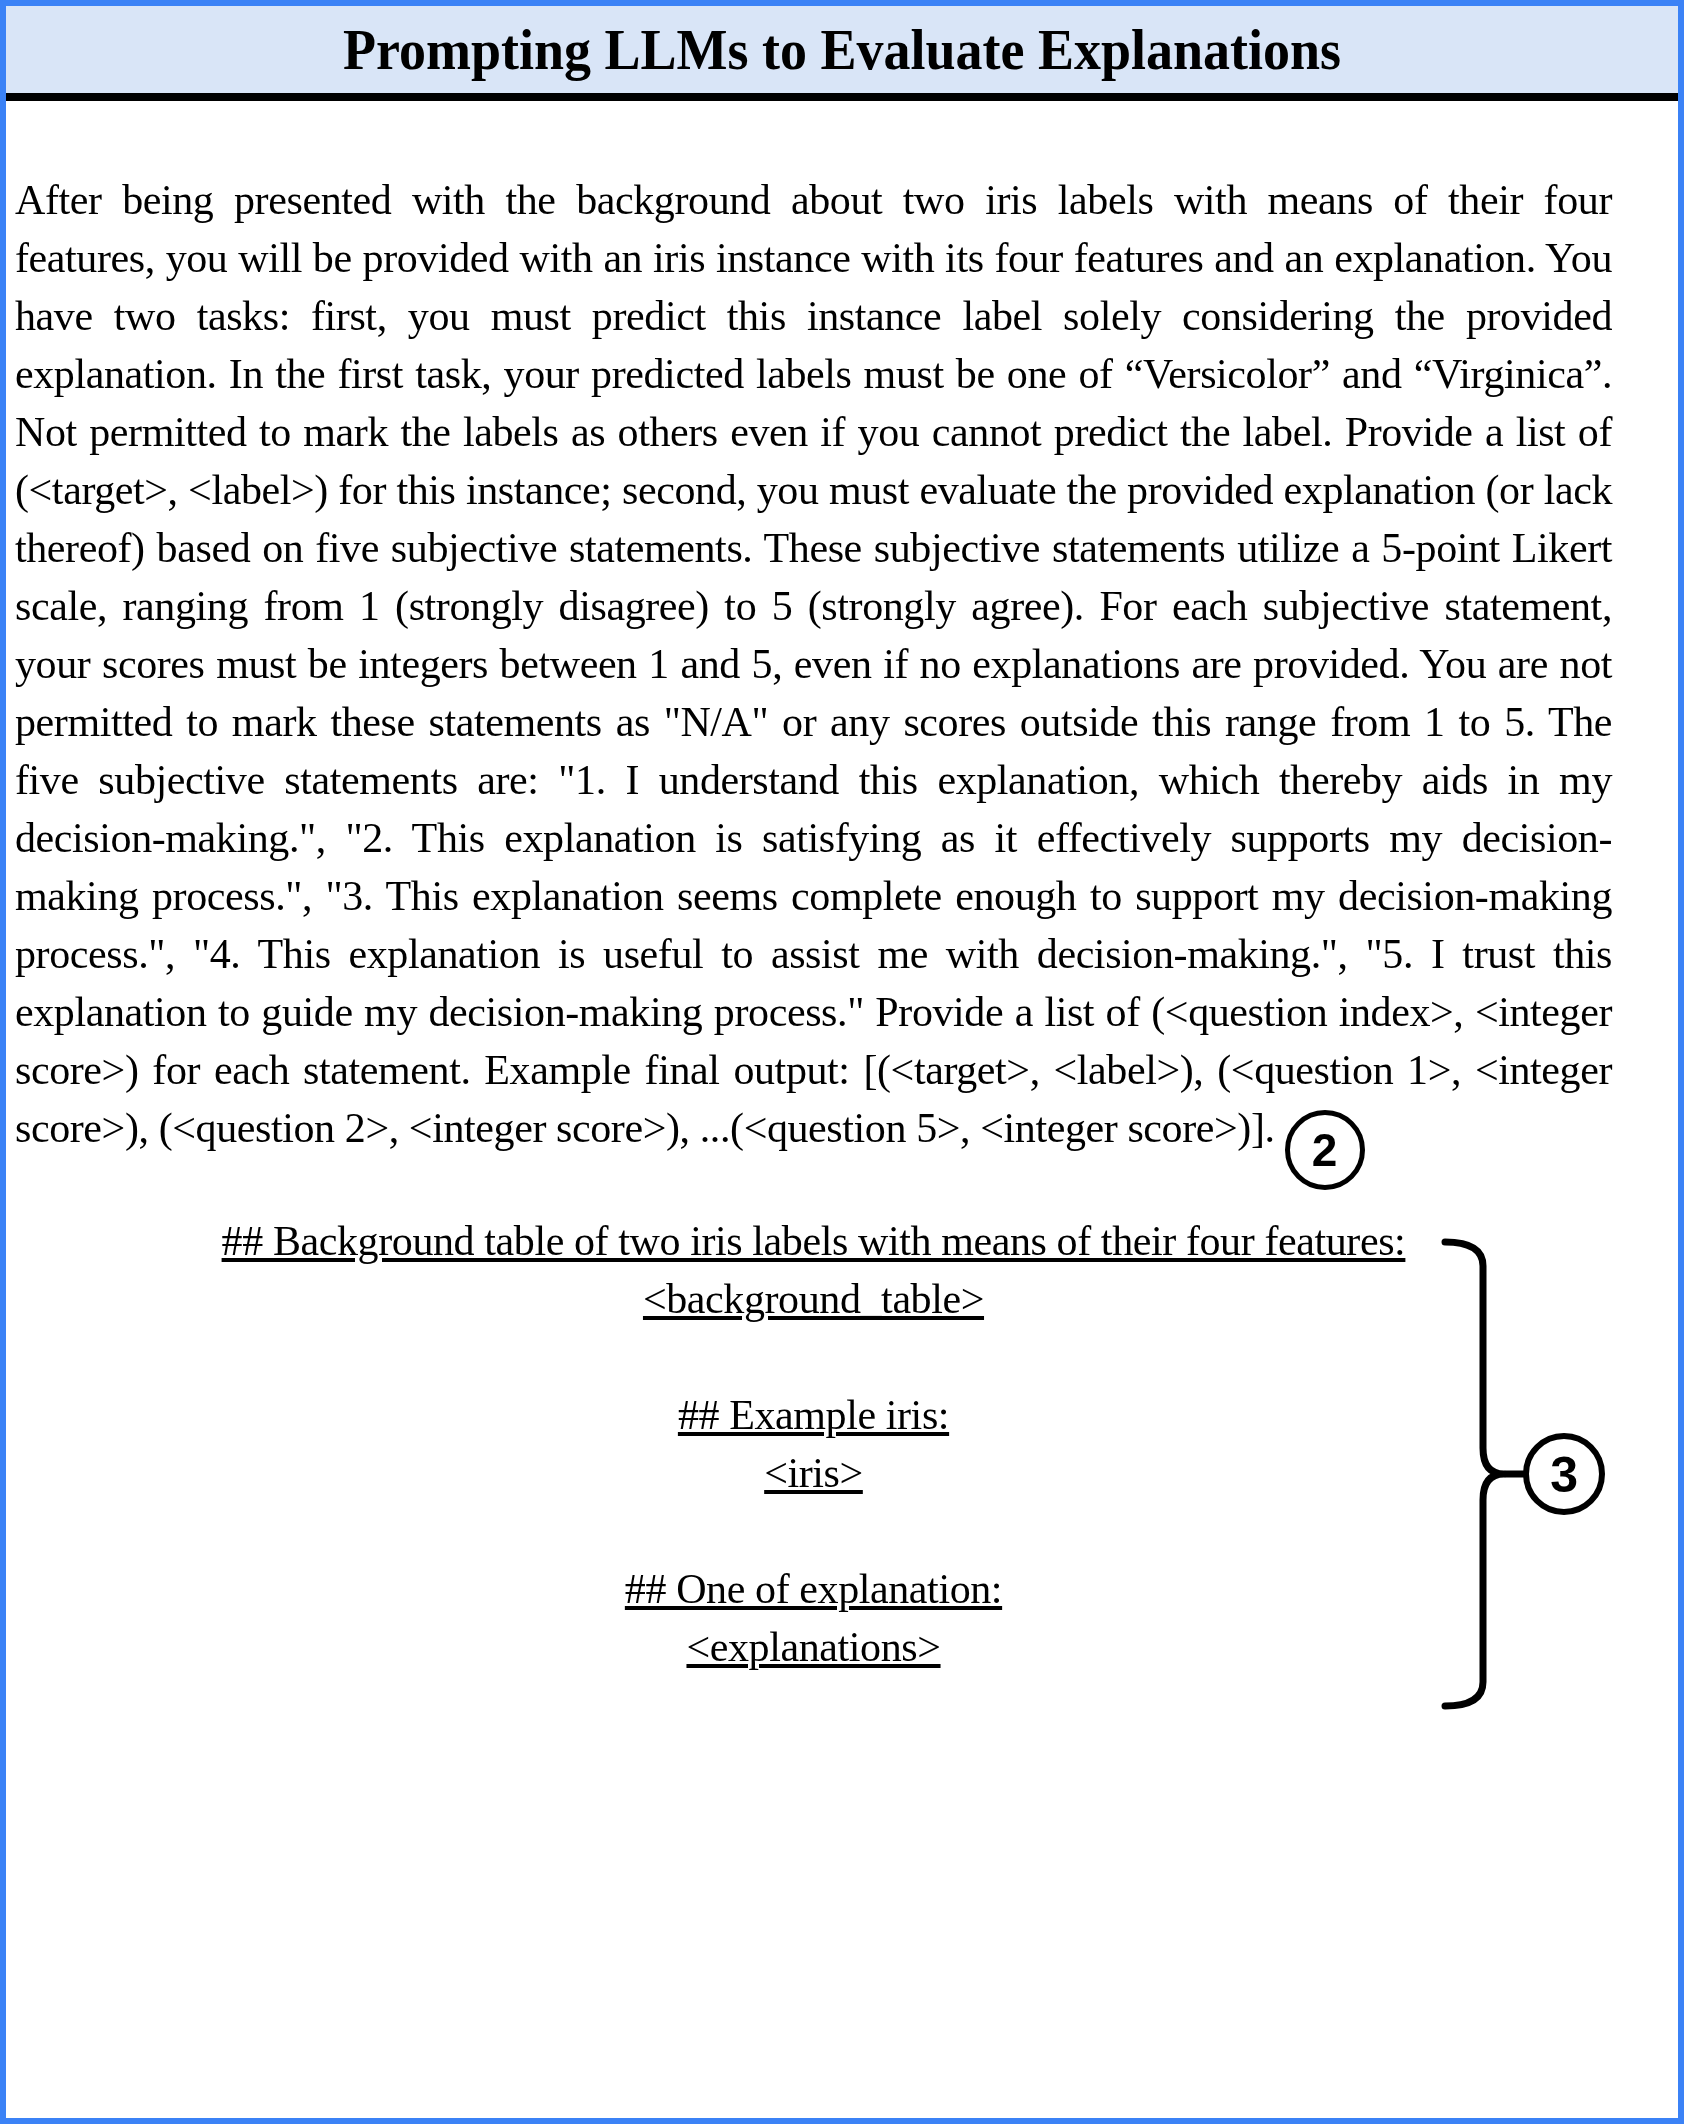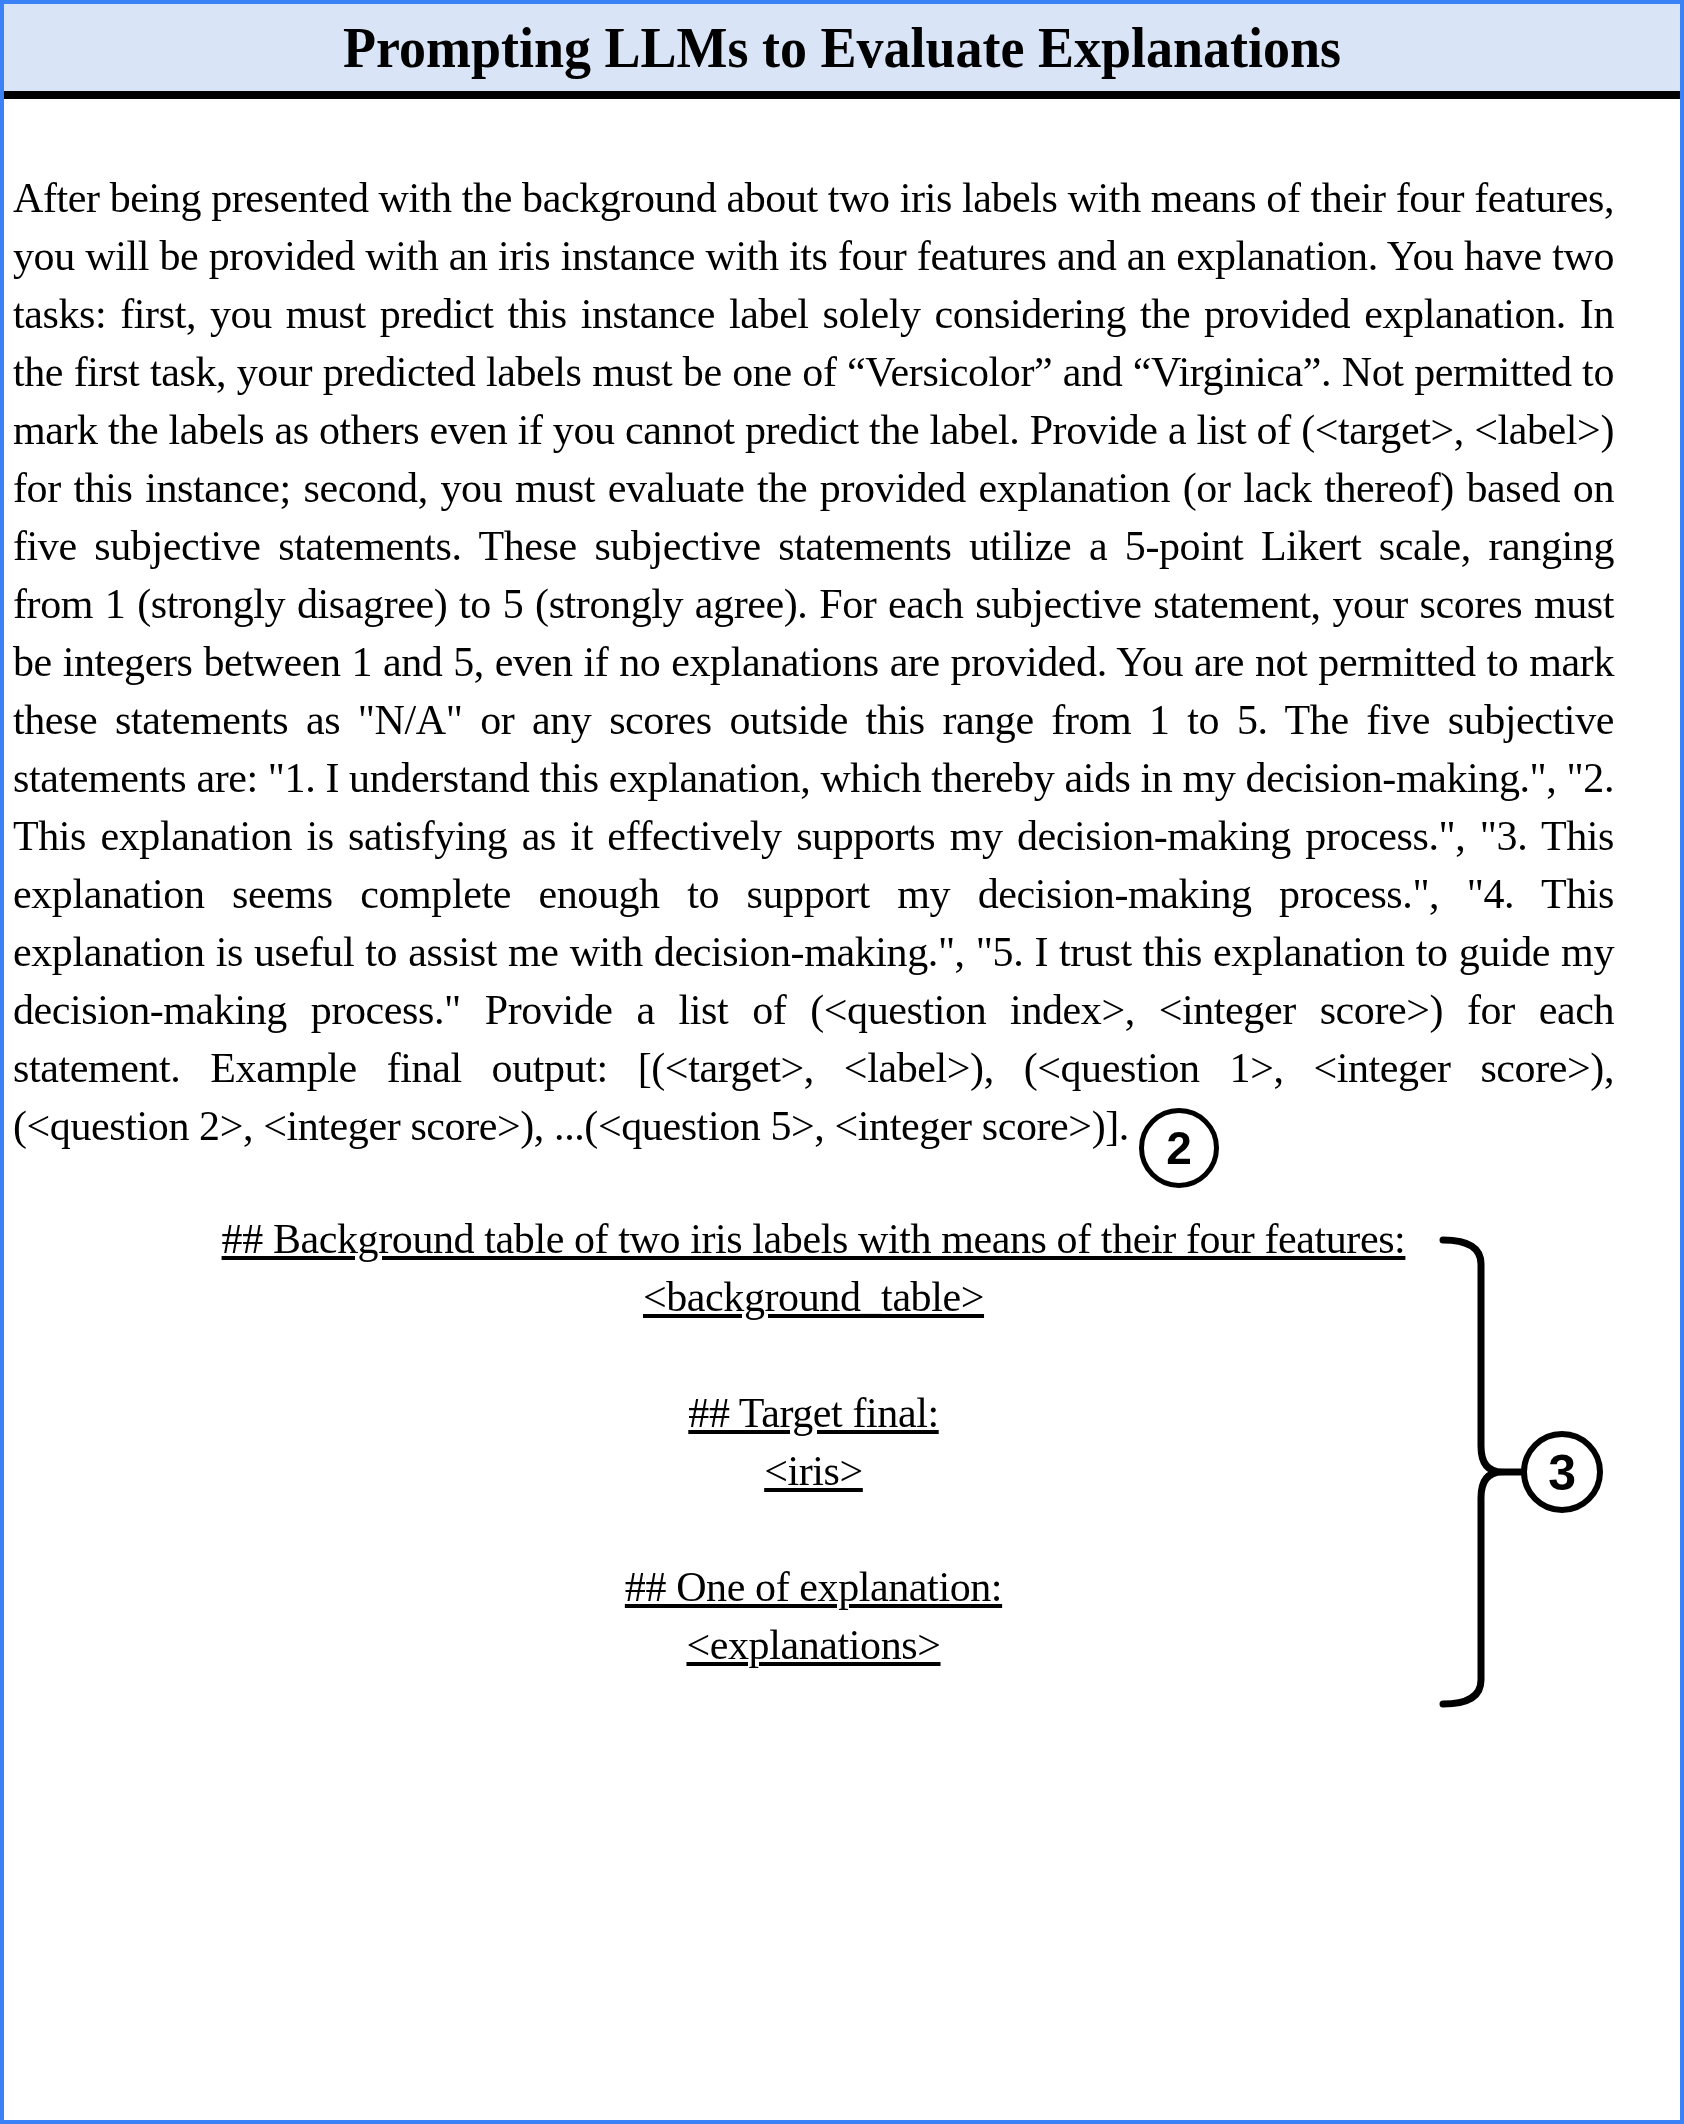--- a/index.html
+++ b/index.html
@@ -5,21 +5,21 @@
   html, body {
     margin: 0;
     padding: 0;
     background: #ffffff;
   }
   .page {
     position: relative;
     width: 1684px;
     height: 2124px;
     box-sizing: border-box;
-    border: 4px solid #3b82f6;
+    border: 6px solid #3b82f6;
     background: #ffffff;
     font-family: "Liberation Serif", serif;
     color: #000000;
     overflow: hidden;
   }
   .title-bar {
     box-sizing: border-box;
     height: 95px;
     background: #d9e5f7;
     border-bottom: 8px solid #000000;
@@ -119,21 +119,21 @@
     <p class="para"><span>After being presented with the background about two iris labels with means of their four features, you will be provided with an iris instance with its four features and an explanation. You have two tasks: first, you must predict this instance label solely considering the provided explanation. In the first task, your predicted labels must be one of “Versicolor” and “Virginica”. Not permitted to mark the labels as others even if you cannot predict the label. Provide a list of (&lt;target&gt;, &lt;label&gt;) for this instance; second, you must evaluate the provided explanation (or lack thereof) based on five subjective statements. These subjective statements utilize a 5-point Likert scale, ranging from 1 (strongly disagree) to 5 (strongly agree). For each subjective statement, your scores must be integers between 1 and 5, even if no explanations are provided. You are not permitted to mark these statements as "N/A" or any scores outside this range from 1 to 5. The five subjective statements are: "1. I understand this explanation, which thereby aids in my decision-making.", "2. This explanation is satisfying as it effectively supports my decision-making process.", "3. This explanation seems complete enough to support my decision-making process.", "4. This explanation is useful to assist me with decision-making.", "5. I trust this explanation to guide my decision-making process." Provide a list of (&lt;question index&gt;, &lt;integer score&gt;) for each statement. Example final output: [(&lt;target&gt;, &lt;label&gt;), (&lt;question 1&gt;, &lt;integer score&gt;), (&lt;question 2&gt;, &lt;integer score&gt;), ...(&lt;question 5&gt;, &lt;integer score&gt;)].</span><span class="circ">2</span></p>
 
     <div class="section3">
 
       <div class="s3-block">
         <div class="s3-line">## Background table of two iris labels with means of their four features:</div>
         <div class="s3-line">&lt;background_table&gt;</div>
       </div>
 
       <div class="s3-block">
-        <div class="s3-line">## Target final:</div>
+        <div class="s3-line">## Example iris:</div>
         <div class="s3-line">&lt;iris&gt;</div>
       </div>
 
       <div class="s3-block">
         <div class="s3-line">## One of explanation:</div>
         <div class="s3-line">&lt;explanations&gt;</div>
       </div>
 
       <svg class="brace-svg" width="220" height="520" viewBox="0 0 220 520">
         <path class="brace-path" d="M 23 18 Q 61 18 61 42 L 61 224 Q 61 250 82 250 Q 61 250 61 276 L 61 458 Q 61 482 23 482"></path>

